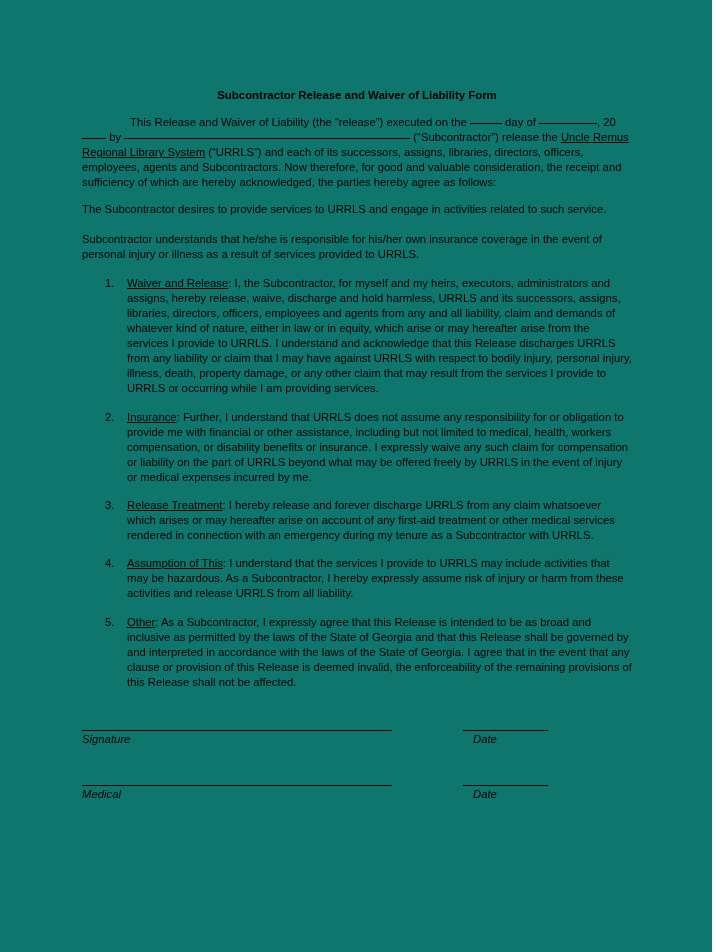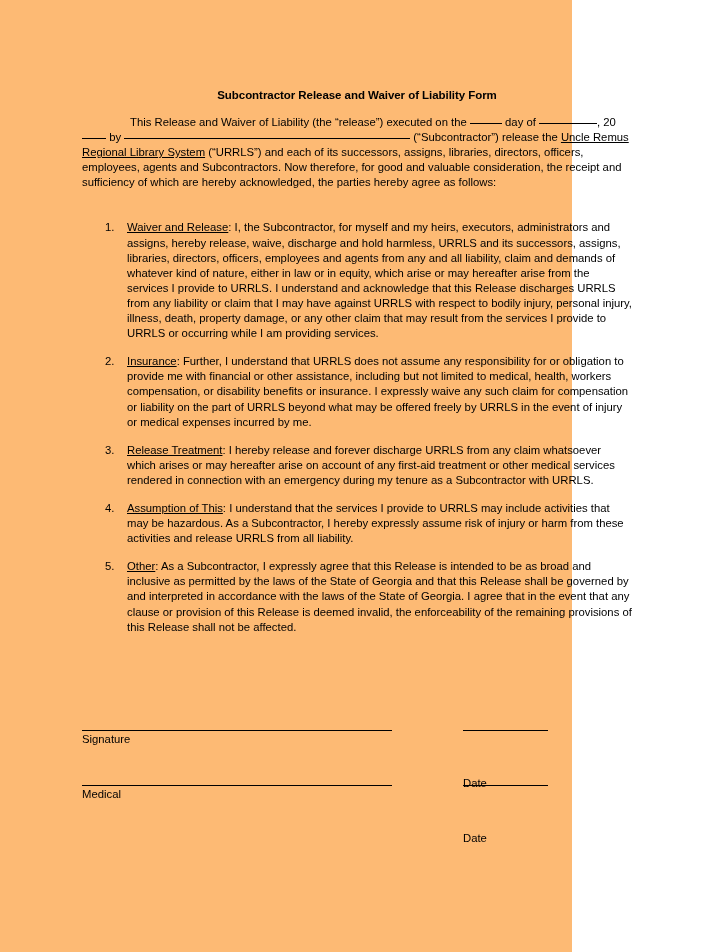--- a/index.html
+++ b/index.html
@@ -10,23 +10,23 @@
   body {
     width: 716px;
     height: 952px;
     overflow: hidden;
     font-family: "Liberation Sans", sans-serif;
     color: #000000;
     -webkit-font-smoothing: antialiased;
   }
   .page {
     position: relative;
-    width: 572px;
+    width: 712px;
     height: 952px;
-    background: #fdba74;
+    background: #0f766e;
     box-sizing: border-box;
   }
   .content {
     position: absolute;
     left: 82px;
     top: 88px;
     width: 550px;
   }
   .doc-title {
     text-align: center;
@@ -36,21 +36,21 @@
     margin: 0 0 12px 0;
     letter-spacing: -0.05px;
   }
   p.para {
     font-size: 11.3px;
     line-height: 15.1px;
     margin: 0 0 14px 0;
     text-align: left;
   }
   p.intro {
-    margin-bottom: 30px;
+    margin-bottom: 12px;
   }
   .indent-first {
     display: inline-block;
     width: 48px;
   }
   .u {
     text-decoration: underline;
   }
   .blank {
     display: inline-block;
@@ -102,21 +102,21 @@
   }
   .sig-line.long { left: 0; width: 310px; }
   .sig-line.short { left: 381px; width: 85px; }
   .sig-label {
     position: absolute;
     top: 2px;
     font-size: 11.3px;
     line-height: 14px;
   }
   .sig-label.left { left: 0; }
-  .sig-label.right { left: 381px; margin-top: 44px; }
+  .sig-label.right { left: 391px; }
 </style>
 </head>
 <body>
 
 <div class="page">
 
   <div class="content">
 
     <div class="doc-title">Subcontractor Release and Waiver of Liability Form</div>
 
@@ -126,21 +126,23 @@
       <span>day of</span>
       <span class="blank blank-month"></span><span>, 20</span><span class="blank blank-year"></span>
       <span>by</span>
       <span class="blank blank-name"></span>
       <span>(“Subcontractor”) release the</span>
       <span class="u">Uncle Remus</span>
       <span class="u">Regional Library System</span>
       <span>(“URRLS”) and each of its successors, assigns, libraries, directors, officers, employees, agents and Subcontractors.  Now therefore, for good and valuable consideration, the receipt and sufficiency of which are hereby acknowledged, the parties hereby agree as follows:</span>
     </p>
 
+    <p class="para">The Subcontractor desires to provide services to URRLS and engage in activities related to such service.</p>
 
+    <p class="para">Subcontractor understands that he/she is responsible for his/her own insurance coverage in the event of personal injury or illness as a result of services provided to URRLS.</p>
 
     <ol class="items">
       <li>
         <span class="num">1.</span><span class="u">Waiver and Release</span><span>: I, the Subcontractor, for myself and my heirs, executors, administrators and assigns, hereby release, waive, discharge and hold harmless, URRLS and its successors, assigns, libraries, directors, officers, employees and agents from any and all liability, claim and demands of whatever kind of nature, either in law or in equity, which arise or may hereafter arise from the services I provide to URRLS.  I understand and acknowledge that this Release discharges URRLS from any liability or claim that I may have against URRLS with respect to bodily injury, personal injury, illness, death, property damage, or any other claim that may result from the services I provide to URRLS or occurring while I am providing services.</span>
       </li>
       <li>
         <span class="num">2.</span><span class="u">Insurance</span><span>: Further, I understand that URRLS does not assume any responsibility for or obligation to provide me with financial or other assistance, including but not limited to medical, health, workers compensation, or disability benefits or insurance.  I expressly waive any such claim for compensation or liability on the part of URRLS beyond what may be offered freely by URRLS in the event of injury or medical expenses incurred by me.</span>
       </li>
       <li>
         <span class="num">3.</span><span class="u">Release Treatment</span><span>: I hereby release and forever discharge URRLS from any claim whatsoever which arises or may hereafter arise on account of any first-aid treatment or other medical services rendered in connection with an emergency during my tenure as a Subcontractor with URRLS.</span>
@@ -149,21 +151,21 @@
         <span class="num">4.</span><span class="u">Assumption of This</span><span>: I understand that the services I provide to URRLS may include activities that may be hazardous.  As a Subcontractor, I hereby expressly assume risk of injury or harm from these activities and release URRLS from all liability.</span>
       </li>
       <li>
         <span class="num">5.</span><span class="u">Other</span><span>: As a Subcontractor, I expressly agree that this Release is intended to be as broad and inclusive as permitted by the laws of the State of Georgia and that this Release shall be governed by and interpreted in accordance with the laws of the State of Georgia.  I agree that in the event that any clause or provision of this Release is deemed invalid, the enforceability of the remaining provisions of this Release shall not be affected.</span>
       </li>
     </ol>
 
 
   </div>
 
-  <div class="sig-block" style="top: 730px;">
+  <div class="sig-block" style="top: 730px; font-style: italic;">
 
     <div class="sig-row">
       <div class="sig-line long"></div>
       <div class="sig-label left">Signature</div>
       <div class="sig-line short"></div>
       <div class="sig-label right">Date</div>
     </div>
 
     <div class="sig-row">
       <div class="sig-line long"></div>

